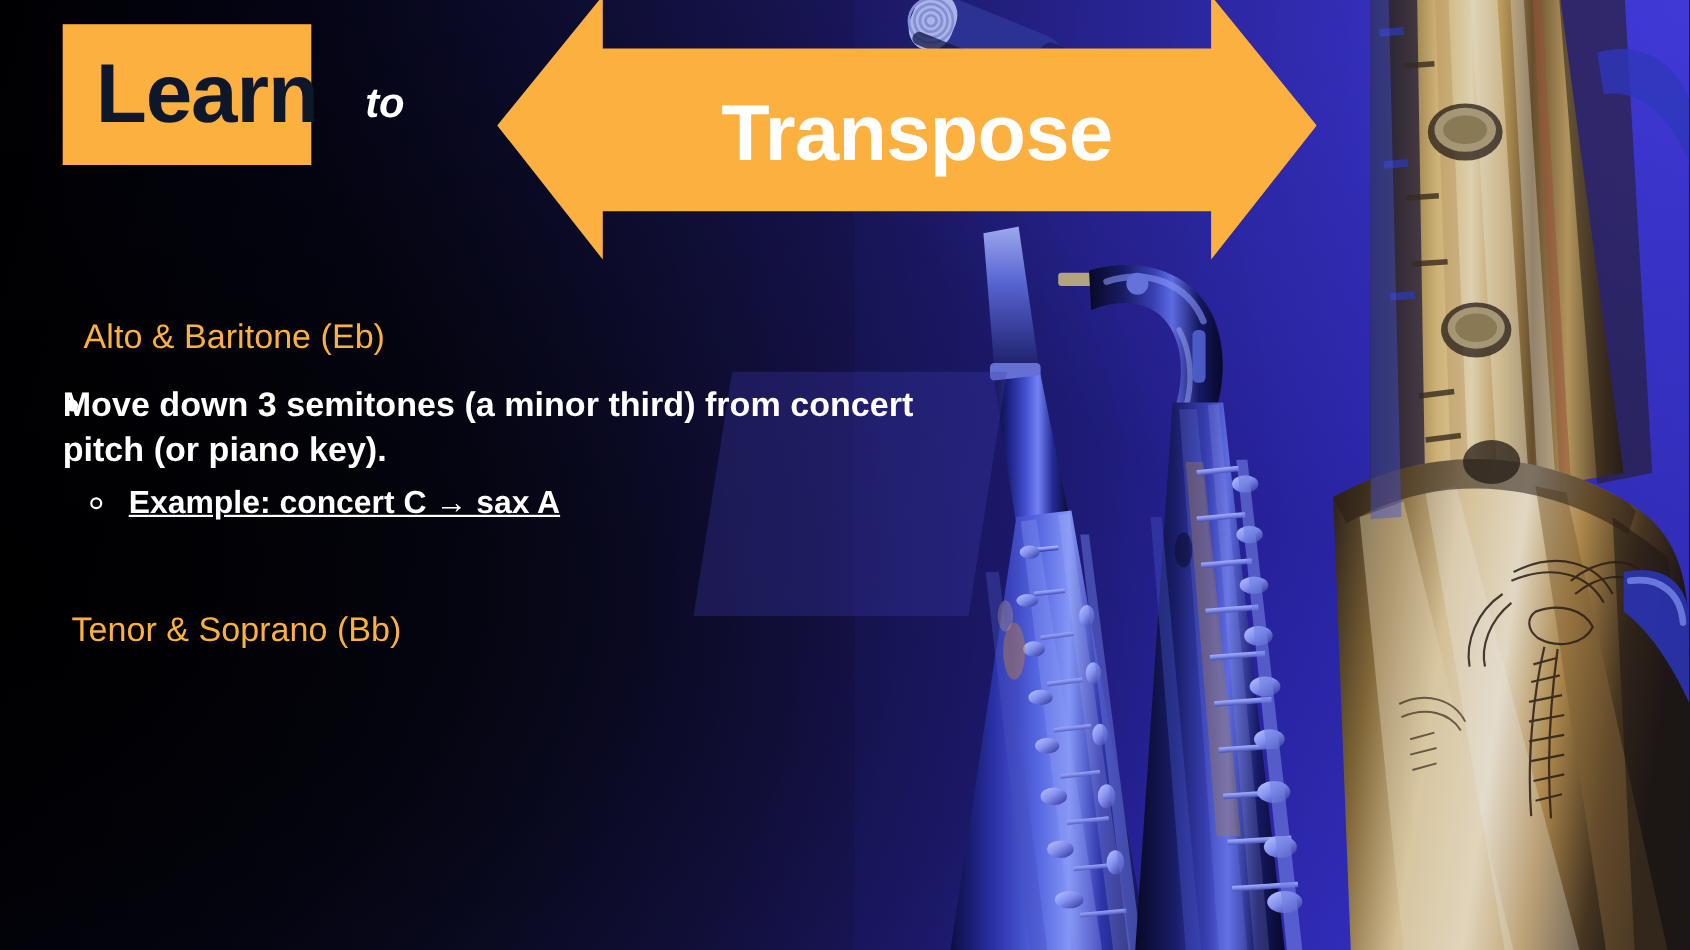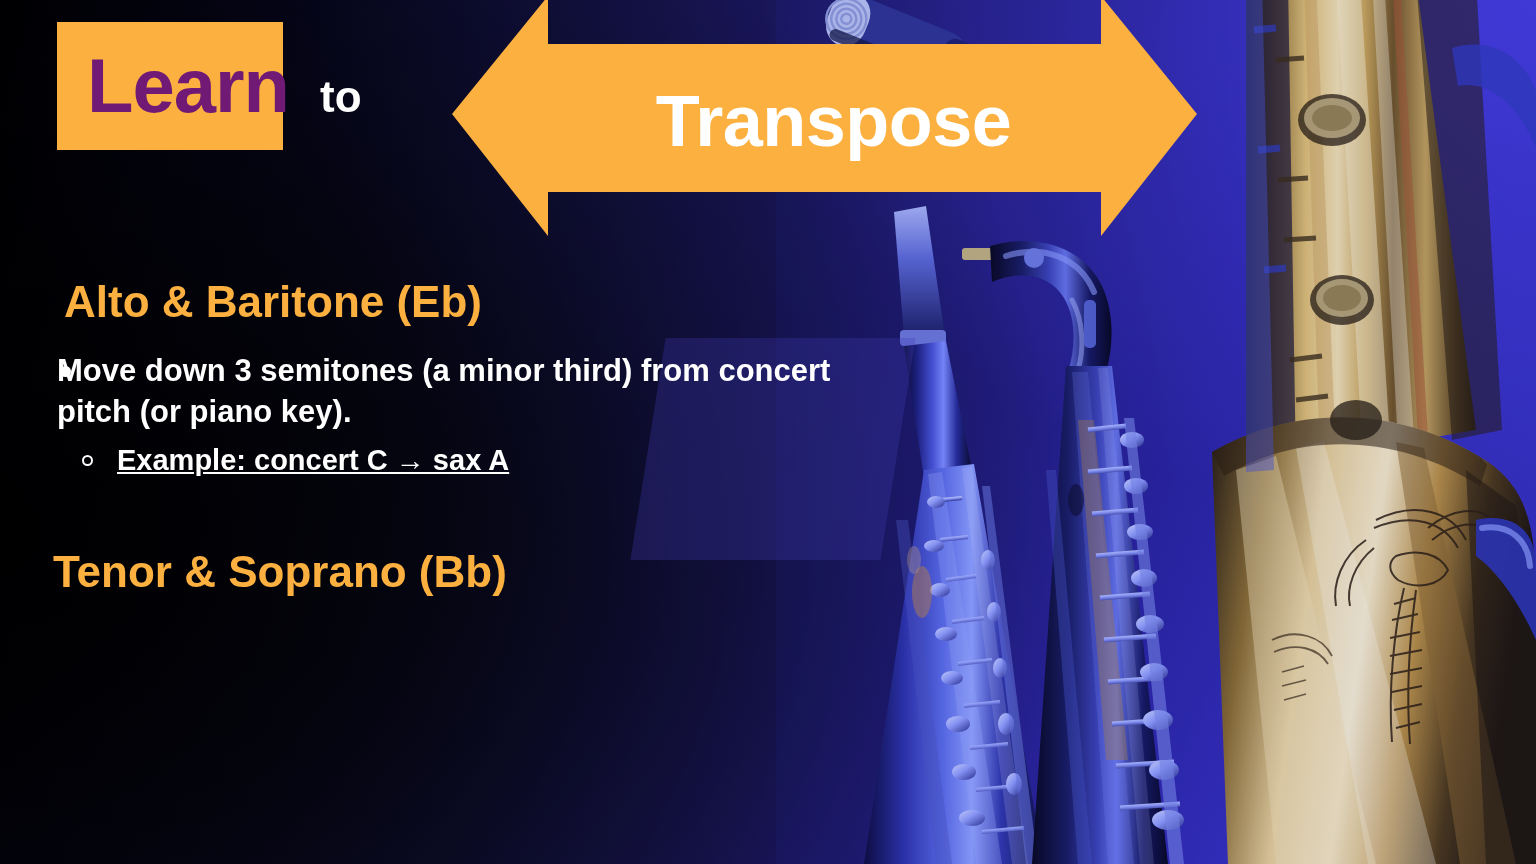--- a/index.html
+++ b/index.html
@@ -83,36 +83,37 @@
     left: 57px;
     top: 22px;
     width: 226px;
     height: 128px;
     background: #FBB040;
     display: flex;
     align-items: center;
     justify-content: center;
   }
   .learn-text {
-    color: #701a75;
+    color: #0f172a;
     font-size: 76px;
     font-weight: bold;
     line-height: 1;
     letter-spacing: -1px;
     white-space: nowrap;
     margin-left: 36px;
   }
   .to-text {
     position: absolute;
-    left: 320px;
+    left: 332px;
     top: 75px;
     color: #FFFFFF;
-    font-size: 44px;
+    font-size: 38px;
     font-weight: bold;
     line-height: 1;
+    font-style: italic;
   }
   .arrow-wrap {
     position: absolute;
     left: 452px;
     top: -4px;
     width: 745px;
     height: 250px;
   }
   .arrow-label {
     position: absolute;
@@ -134,24 +135,24 @@
   
   .content {
     position: absolute;
     left: 0;
     top: 272px;
     width: 900px;
   }
   .section { margin-bottom: 0; }
   .section-heading {
     color: #FBB040;
-    font-size: 44px;
-    font-weight: bold;
+    font-size: 31px;
+    font-weight: normal;
     line-height: 1.18;
-    margin: 4px;
+    margin: 16px;
     padding: 0 0 0 60px;
     white-space: nowrap;
   }
   .section-heading.indent2 { padding-left: 49px; }
 
   ul.bullets {
     list-style: none;
     margin: 22px 0 0 0;
     padding: 0;
   }

